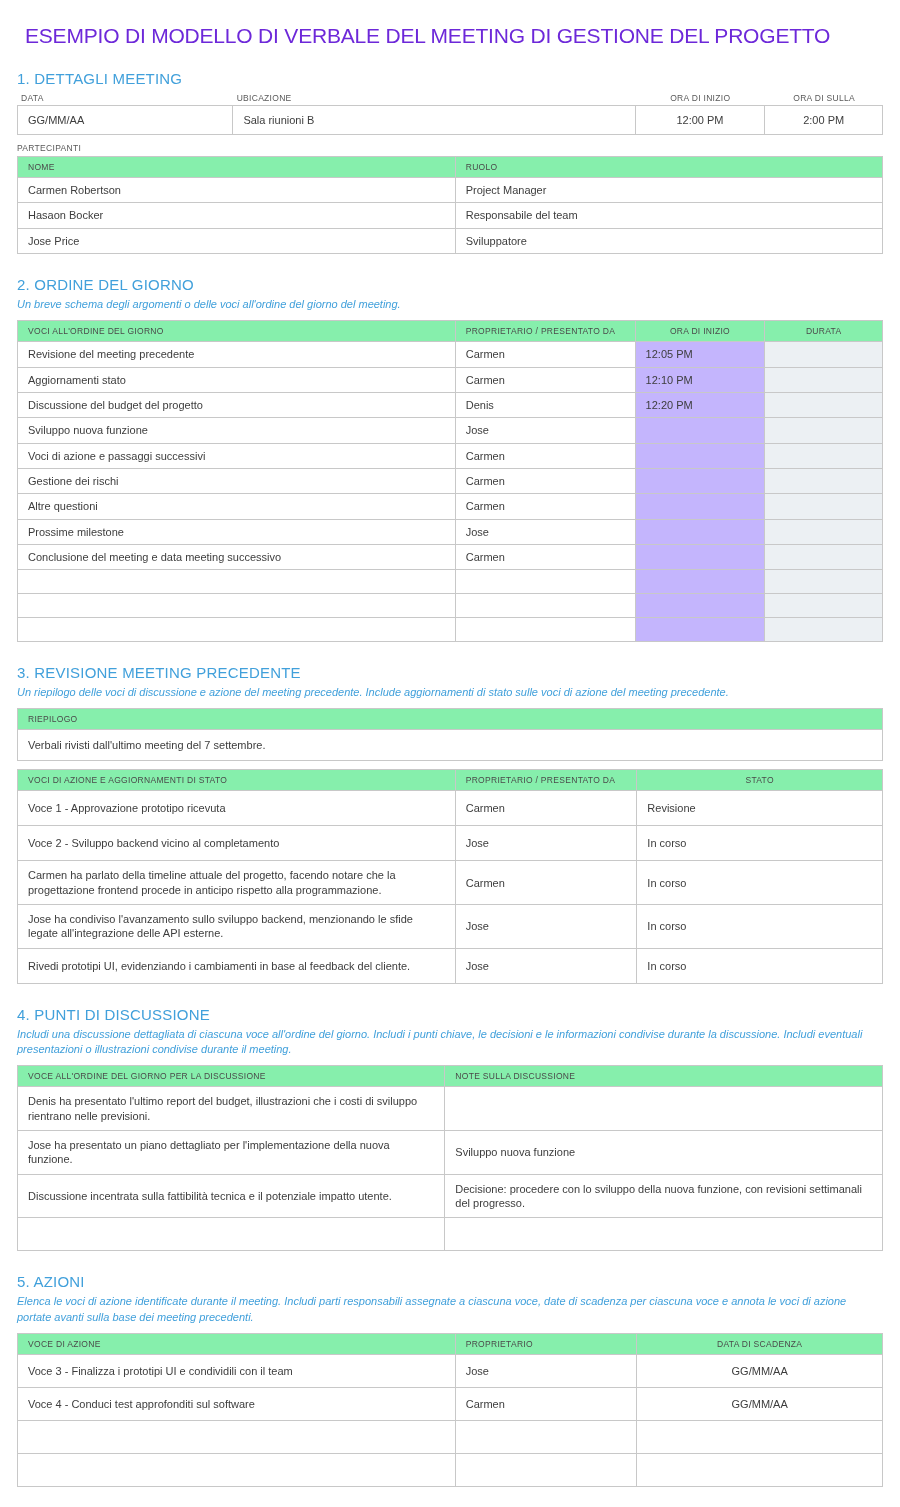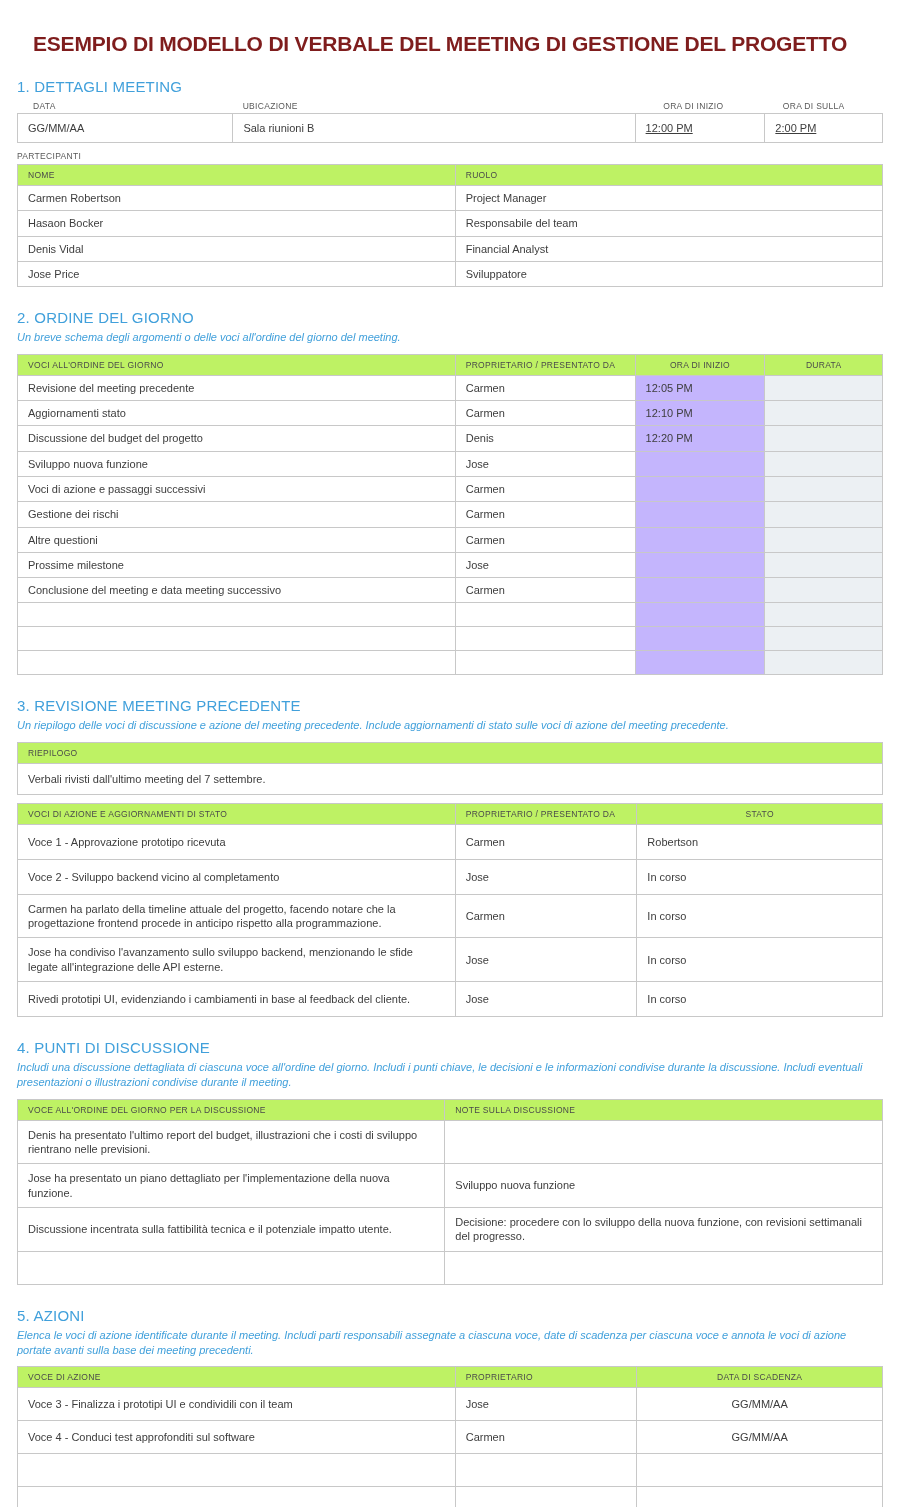--- a/index.html
+++ b/index.html
@@ -1,42 +1,42 @@
 <!DOCTYPE html>
 <html><head>
 <meta charset="utf-8">
 <style>
   html,body { margin:0; padding:0; background:#ffffff; }
   body { width:900px; font-family:"Liberation Sans", sans-serif; color:#3d3d3d; }
   .page { box-sizing:border-box; width:900px; padding:16px 17px 14px; }
 
-  h1.doc-title { margin:16px; font-size:21px; line-height:1.15; font-weight:bold;
-                 color:#7f1d1d; letter-spacing:-0.2px; }
+  h1.doc-title { margin:8px; font-size:21px; line-height:1.15; font-weight:normal;
+                 color:#6d28d9; letter-spacing:-0.2px; }
 
   h2.sec-heading { margin:22px 0 4px; font-size:15px; font-weight:400;
                    color:#41a0db; letter-spacing:0.2px; }
   .sec-subtitle { margin:0 0 8px; font-size:11px; font-style:italic;
                   color:#41a0db; line-height:1.4; }
 
   .field-label { font-size:8.5px; color:#595959; letter-spacing:0.3px; }
 
   table { width:100%; border-collapse:collapse; table-layout:fixed; }
   th, td { border:1px solid #c8c8c8; font-size:11px; color:#3d3d3d;
            text-align:left; vertical-align:middle; word-wrap:break-word; }
-  th { background:#bef264; font-weight:400; font-size:8.5px; color:#4a4a4a;
+  th { background:#86efac; font-weight:400; font-size:8.5px; color:#4a4a4a;
        letter-spacing:0.3px; padding:5px 10px; }
   td { padding:6px 10px; line-height:1.3; }
 
   
   .md-labels { display:grid; grid-template-columns:24.9% 46.5% 15% 13.6%;
-               margin:6px 12px 2px; }
+               margin:6px 0 2px; }
   .md-labels .field-label { padding:0 4px; }
   .md-labels .c { text-align:center; }
   .md-table td { height:16px; }
-  .md-table .c { text-align:left;text-decoration:underline; }
+  .md-table .c { text-align:center; }
 
   .participants-label { margin:8px 0 3px; }
   .tbl-participants td { height:14px; padding:5px 10px; }
 
   
   .tbl-agenda td { height:13px; padding:5px 10px; }
   .tbl-agenda th.c, .tbl-agenda td.c { text-align:center; }
   .tbl-agenda td.col-start { background:#c4b5fd; text-align:left; }
   .tbl-agenda td.col-duration { background:#ecf0f3; }
 
@@ -105,24 +105,20 @@
           <tr>
             <td>Carmen Robertson</td>
             <td>Project Manager</td>
           </tr>
 
           <tr>
             <td>Hasaon Bocker</td>
             <td>Responsabile del team</td>
           </tr>
 
-          <tr>
-            <td>Denis Vidal</td>
-            <td>Financial Analyst</td>
-          </tr>
 
           <tr>
             <td>Jose Price</td>
             <td>Sviluppatore</td>
           </tr>
         </tbody>
     </table>
   </section>
 
   <section>
@@ -261,21 +257,21 @@
           <th>VOCI DI AZIONE E AGGIORNAMENTI DI STATO</th>
           <th>PROPRIETARIO / PRESENTATO DA</th>
           <th class="c">STATO</th>
         </tr>
       </thead>
       <tbody>
 
           <tr>
             <td>Voce 1 - Approvazione prototipo ricevuta</td>
             <td>Carmen</td>
-            <td>Robertson</td>
+            <td>Revisione</td>
           </tr>
 
           <tr>
             <td>Voce 2 - Sviluppo backend vicino al completamento</td>
             <td>Jose</td>
             <td>In corso</td>
           </tr>
 
           <tr>
             <td>Carmen ha parlato della timeline attuale del progetto, facendo notare che la progettazione frontend procede in anticipo rispetto alla programmazione.</td>

